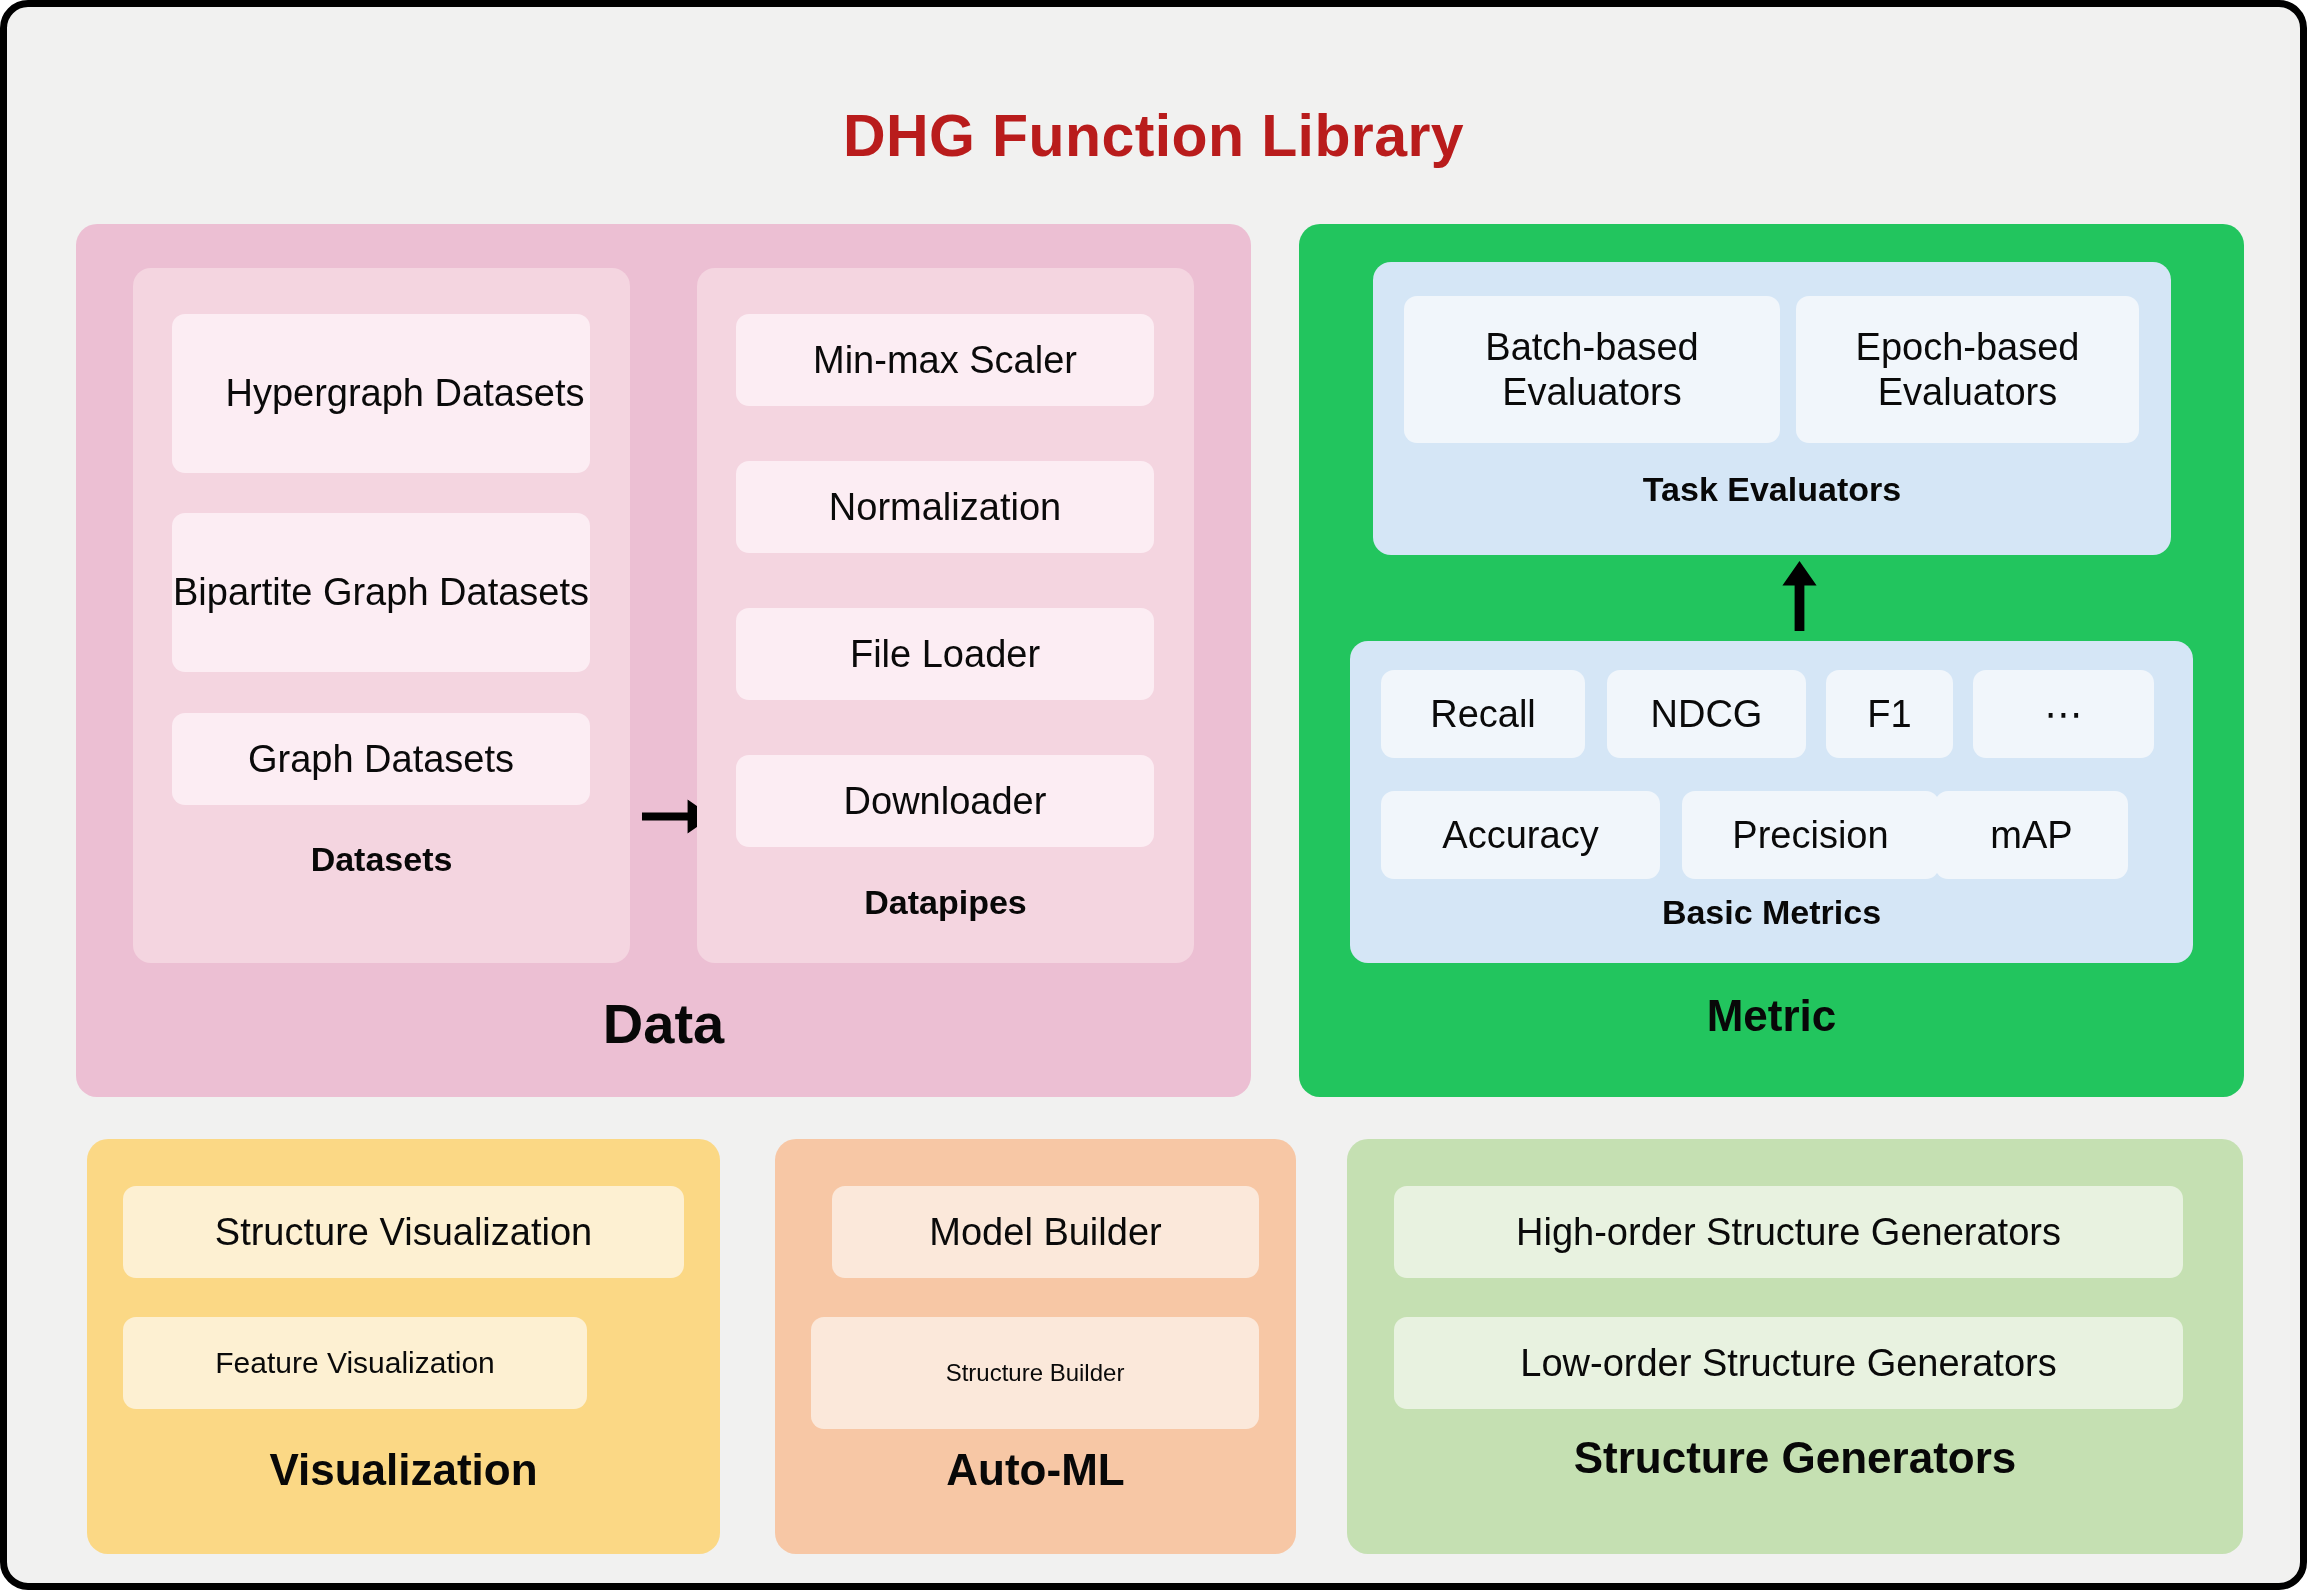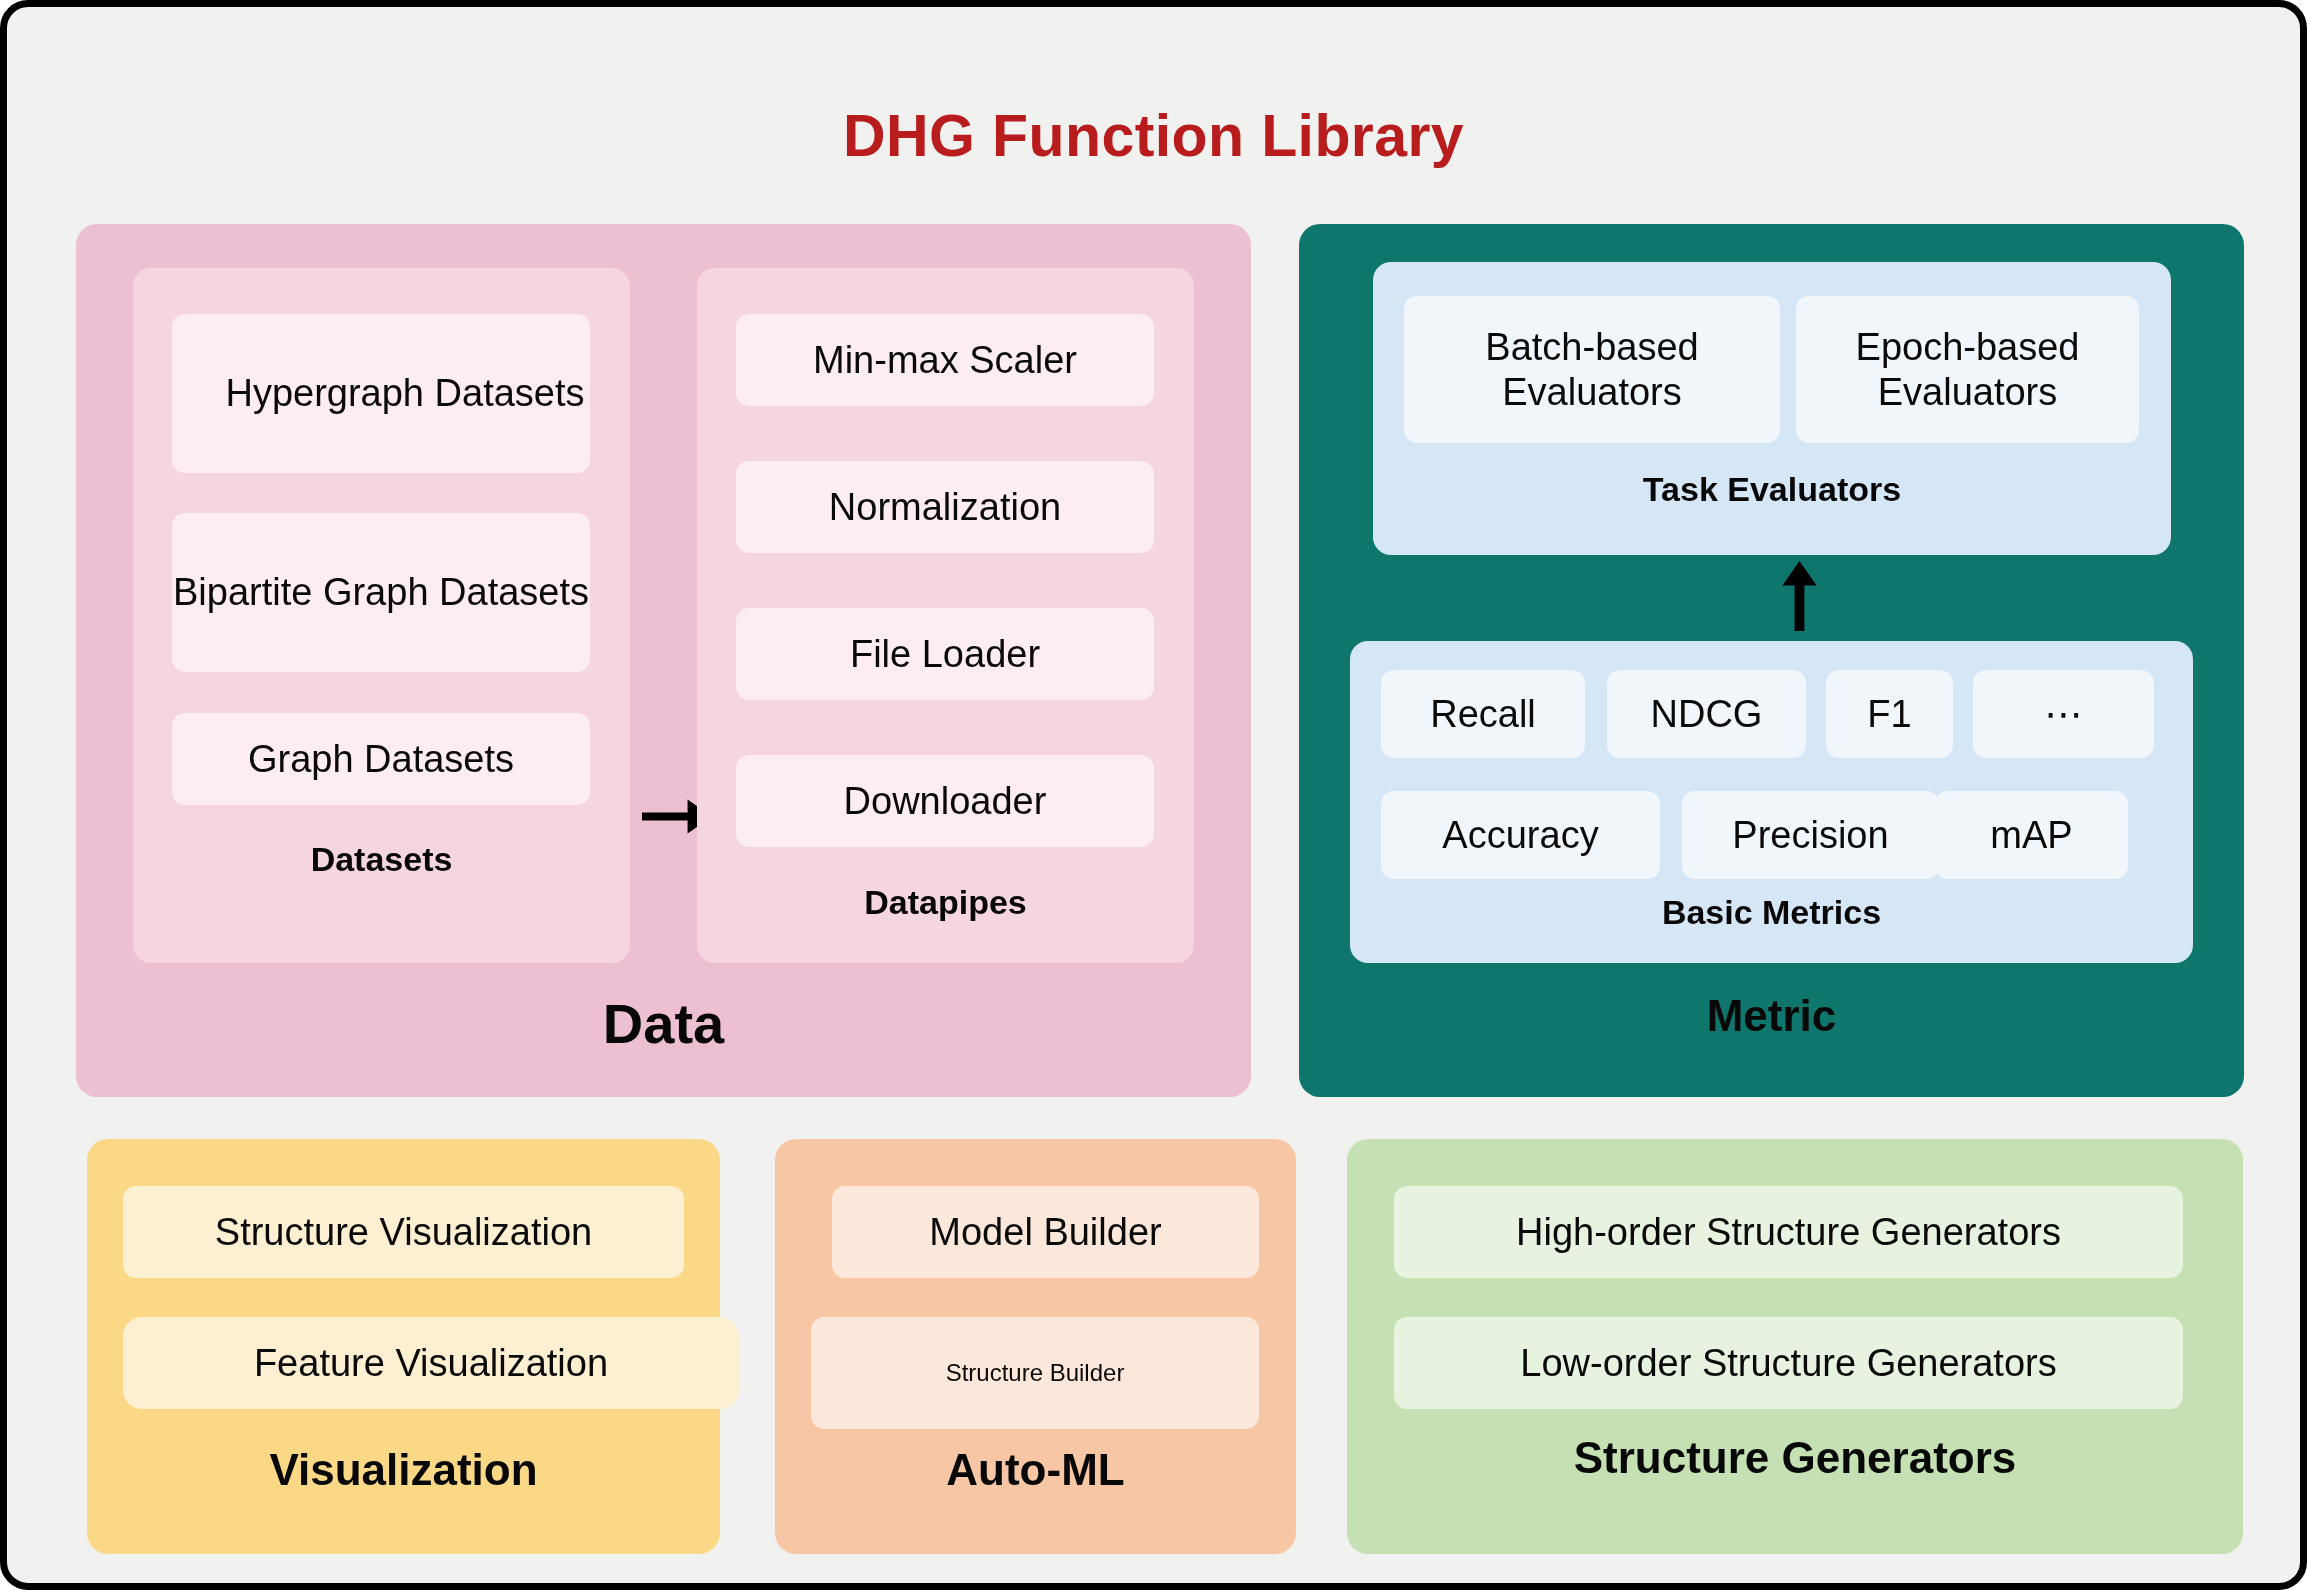--- a/index.html
+++ b/index.html
@@ -75,21 +75,21 @@
     text-align: center;
     color: #0a0a0a;
     line-height: 1.18;
   }
 
   
   .c-data        { background: #ecbfd3; }
   .c-data-sub    { background: #f4d5e0; }
   .c-data-chip   { background: #fcedf3; }
 
-  .c-metric      { background: #0f766e; }
+  .c-metric      { background: #22c55e; }
   .c-metric-sub  { background: #d5e6f6; }
   .c-metric-chip { background: #f1f6fb; }
 
   .c-vis         { background: #fbd885; }
   .c-vis-chip    { background: #fdf0d2; }
 
   .c-auto        { background: #f7c7a5; }
   .c-auto-chip   { background: #fbe8da; }
 
   .c-struct      { background: #c5e0b2; }
@@ -158,21 +158,21 @@
       <div class="chip c-metric-chip" style="left:585px; top:150px; width:193px; height:88px; font-size:38px;">mAP</div>
 
       <div class="subpanel-title" style="top:252px;">Basic Metrics</div>
     </div>
 
     <div class="panel-title" style="top:767px; font-size:44px;">Metric</div>
   </div>
 
   <div class="panel c-vis" style="left:80px; top:1132px; width:633px; height:415px;">
     <div class="chip c-vis-chip" style="left:36px; top:47px; width:561px; height:92px; font-size:38px;">Structure Visualization</div>
-    <div class="chip c-vis-chip" style="left:36px; top:178px; width:616px; height:92px; font-size:38px;border-radius:19px;">Feature Visualization</div>
+    <div class="chip c-vis-chip" style="left:36px; top:178px; width:464px; height:92px; font-size:30px;">Feature Visualization</div>
     <div class="panel-title" style="top:306px; font-size:44px;">Visualization</div>
   </div>
 
   <div class="panel c-auto" style="left:768px; top:1132px; width:521px; height:415px;">
     <div class="chip c-auto-chip" style="left:57px; top:47px; width:427px; height:92px; font-size:38px;">Model Builder</div>
     <div class="chip c-auto-chip" style="left:36px; top:178px; width:448px; height:112px; font-size:24px;">Structure Builder</div>
     <div class="panel-title" style="top:306px; font-size:44px;">Auto-ML</div>
   </div>
 
   <div class="panel c-struct" style="left:1340px; top:1132px; width:896px; height:415px;">

